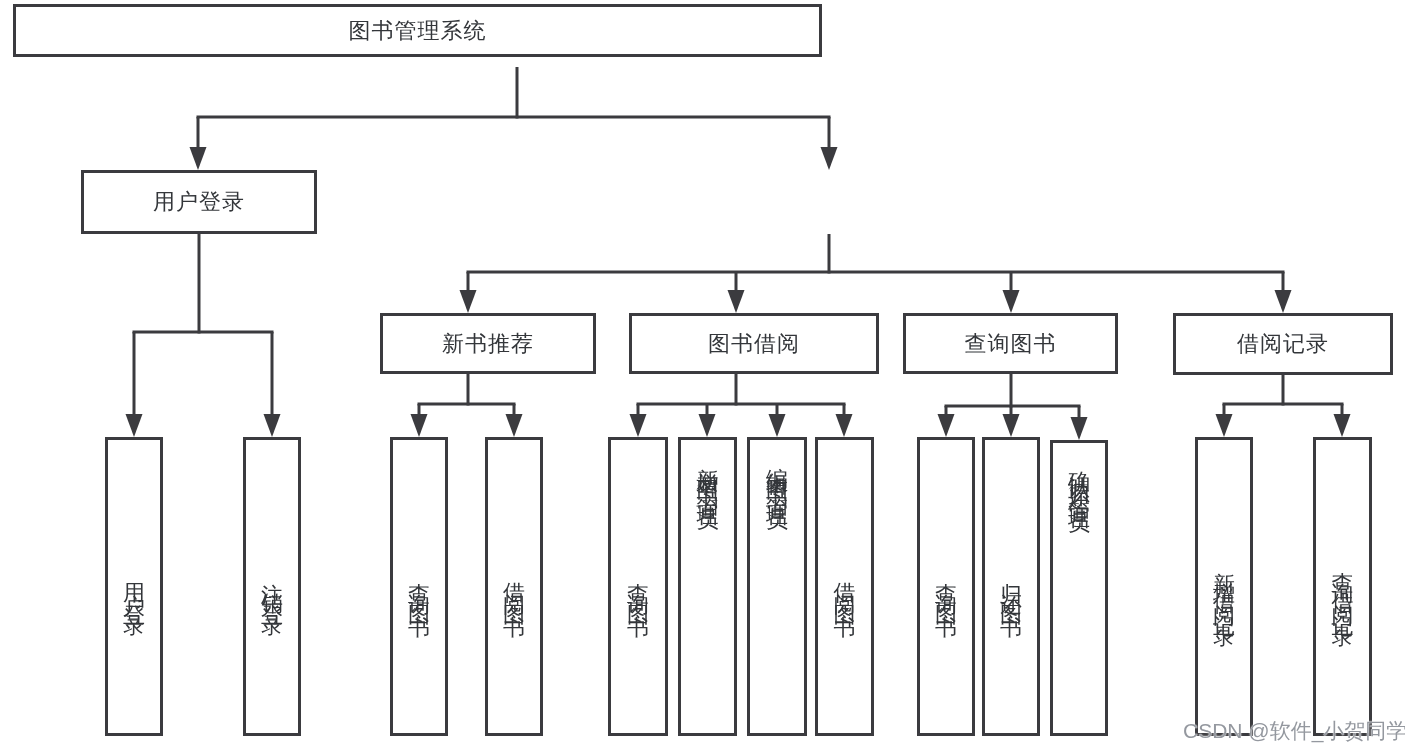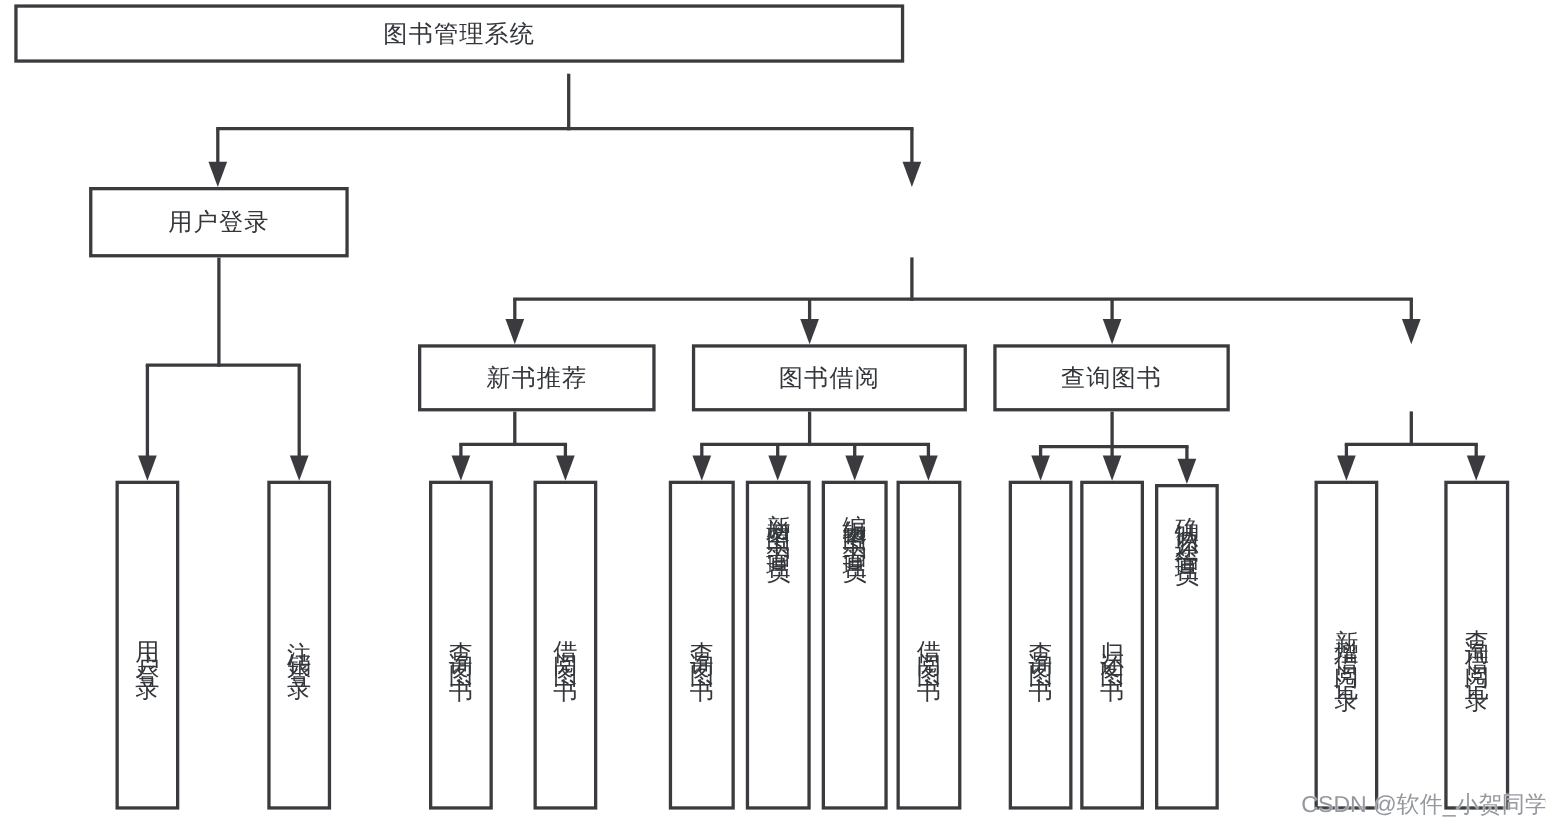--- a/index.html
+++ b/index.html
@@ -151,20 +151,23 @@
 
   <div class="box" style="left:380px;top:313px;width:216px;height:61px">
     <span>新书推荐</span>
   </div>
   <div class="box" style="left:629px;top:313px;width:250px;height:61px">
     <span>图书借阅</span>
   </div>
   <div class="box" style="left:903px;top:313px;width:215px;height:61px">
     <span>查询图书</span>
   </div>
+  <div class="box" style="left:1173px;top:313px;width:220px;height:62px">
+    <span>借阅记录</span>
+  </div>
 
   <div class="box leaf" style="left:105px;top:437px;width:58px;height:299px">
     <span class="vlabel">用户登录</span>
   </div>
   <div class="box leaf" style="left:243px;top:437px;width:58px;height:299px">
     <span class="vlabel">注销登录</span>
   </div>
 
   <div class="box leaf" style="left:390px;top:437px;width:58px;height:299px">
     <span class="vlabel">查询图书</span>

